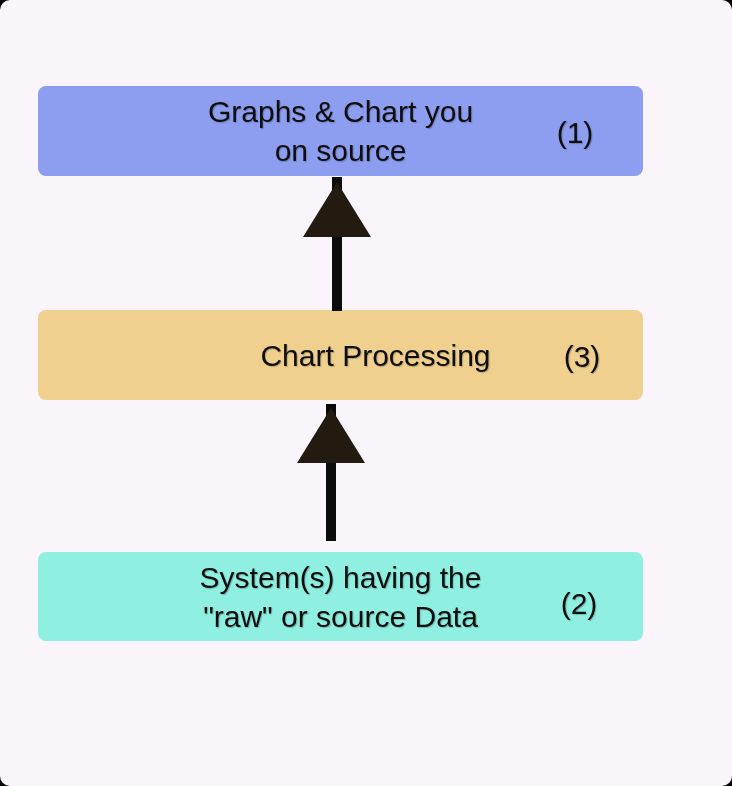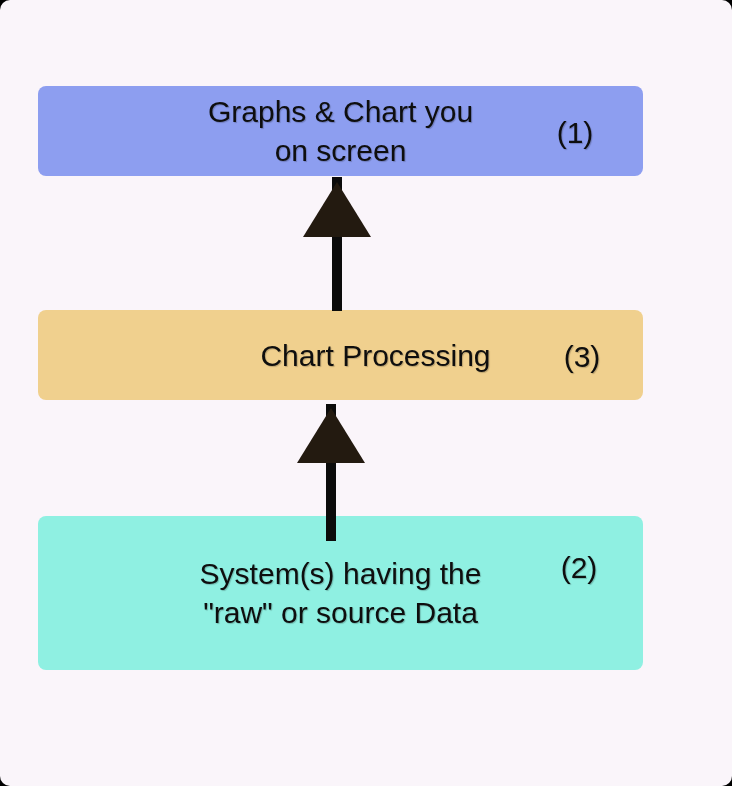--- a/index.html
+++ b/index.html
@@ -21,21 +21,21 @@
     left: 38px;
     width: 605px;
     border-radius: 8px;
     display: flex;
     align-items: center;
     justify-content: center;
     color: #0e0e0e;
   }
   .node-1 { top: 86px;  height: 90px; }
   .node-2 { top: 310px; height: 90px; }
-  .node-3 { top: 516px; height: 154px; }
+  .node-3 { top: 552px; height: 89px; }
   .node-label {
     text-align: center;
     font-size: 30px;
     line-height: 39px;
     text-shadow: 1px 1px 1px rgba(0,0,0,0.22);
   }
   .node-2 .node-label { padding-left: 70px; }
   .node-number {
     position: absolute;
     transform: translate(-50%, -50%);
@@ -56,21 +56,21 @@
   }
 </style>
 </head>
 <body>
 
 <div class="page" style="background-color: rgb(250, 245, 250);">
 
   <div class="node node-1" style="background-color: rgb(141, 158, 240);">
     <div class="node-label">
       <div>Graphs &amp; Chart you</div>
-      <div>on screen</div>
+      <div>on source</div>
     </div>
     <div class="node-number">(1)</div>
   </div>
 
   <div class="node node-2" style="background-color: rgb(240, 208, 142);">
     <div class="node-label">
       <div>Chart Processing</div>
     </div>
     <div class="node-number">(3)</div>
   </div>

